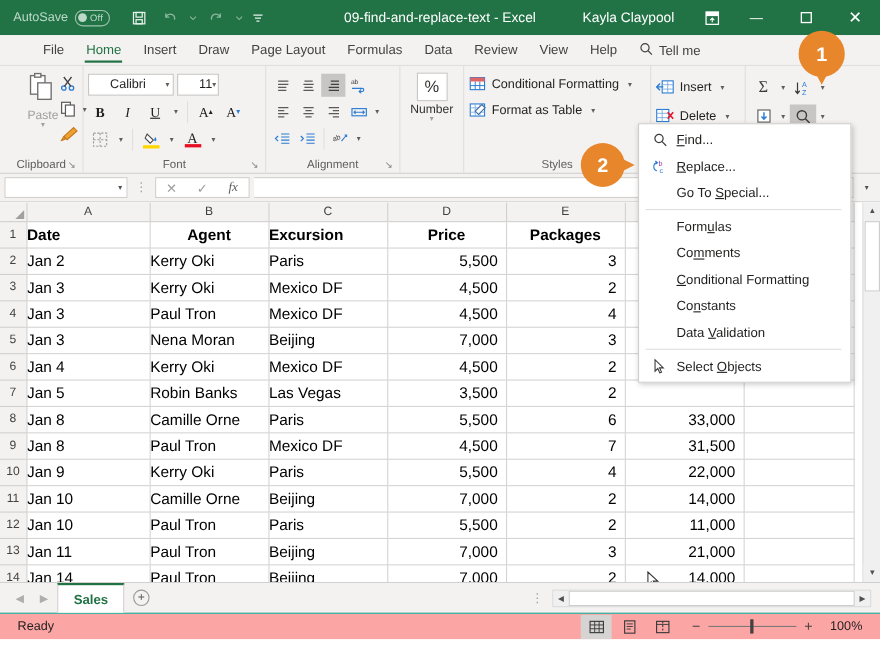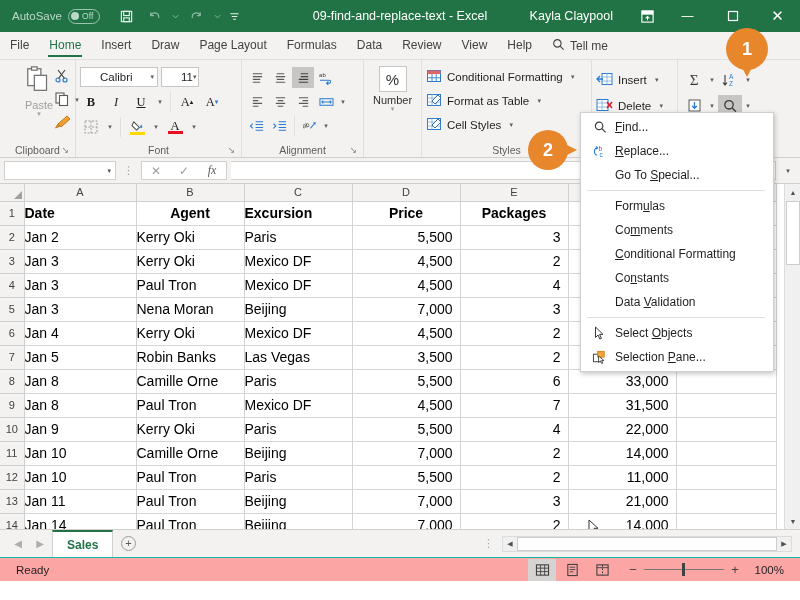--- a/index.html
+++ b/index.html
@@ -43,21 +43,21 @@
   .user-name { font-size: 12.5px; color: #ffffff; margin-right: 16px; }
   .ribbon-display, .win-btn {
     width: 45px; height: 32px; display: flex; align-items: center;
     justify-content: center; color: #ffffff;
   }
   .ribbon-display { width: 36px; }
 
   
   .tabbar {
     height: 28px; background: #f3f2f1; display: flex; align-items: flex-end;
-    position: relative; border-bottom: 1px solid #e1dfdd;
+    position: relative; border-bottom: 1px solid #e1dfdd; padding-left: 29px;
   }
   .tab {
     padding: 0 10px; height: 27px; line-height: 27px; font-size: 12px;
     color: #444240; position: relative;
   }
   .tab.active { color: #217346; font-weight: normal; }
   .tab.active::after {
     content: ''; position: absolute; left: 9px; right: 9px; bottom: 2px;
     height: 2px; background: #217346;
   }
@@ -627,31 +627,20 @@
         </div>
         <div class="style-item">
           <span>
             <svg width="16" height="16" viewBox="0 0 16 16">
                 <rect x="1.5" y="2.5" width="13" height="11" fill="#fff" stroke="#2b7cd3" stroke-width="1"></rect>
                 <path d="M1.5 6 H14.5 M1.5 10 H14.5 M6 2.5 V13.5 M10.3 2.5 V13.5" stroke="#7aa9dd" stroke-width="0.8"></path>
                 <path d="M12 3 L15 6 L9 12 L6 9 Z" fill="#fff" stroke="#3a6ea5" stroke-width="1"></path>
               </svg>
           </span>
           <span>Format as Table</span>
-          <span class="mini-caret">▾</span>
-        </div>
-        <div class="style-item">
-          <span>
-            <svg width="16" height="16" viewBox="0 0 16 16">
-                <rect x="1.5" y="2.5" width="13" height="11" fill="#fff" stroke="#2b7cd3" stroke-width="1"></rect>
-                <path d="M1.5 6 H14.5 M1.5 10 H14.5 M6 2.5 V13.5" stroke="#7aa9dd" stroke-width="0.8"></path>
-                <path d="M12 3 L15 6 L9 12 L6 9 Z" fill="#fff" stroke="#3a6ea5" stroke-width="1"></path>
-              </svg>
-          </span>
-          <span>Cell Styles</span>
           <span class="mini-caret">▾</span>
         </div>
       </div>
     </div>
     <div class="rgroup-title">
       <span>Styles</span>
     </div>
   </div>
 
   <div class="rgroup" style="width:86px">
@@ -965,30 +954,20 @@
   </div>
   <div class="msep"></div>
   <div class="mi">
     <span class="mi-icon">
       <svg width="12" height="15" viewBox="0 0 12 15">
           <path d="M1.5 1 L1.5 11.5 L4 9 L5.8 13 L7.4 12.3 L5.6 8.4 L9 8.4 Z" fill="#fff" stroke="#3a3a3a" stroke-width="1"></path>
         </svg>
     </span>
     <span class="mi-label">Select <u>O</u>bjects</span>
   </div>
-  <div class="mi">
-    <span class="mi-icon">
-      <svg width="16" height="15" viewBox="0 0 17 15">
-          <rect x="1.5" y="4" width="8" height="8" fill="#fff" stroke="#3a3a3a" stroke-width="1"></rect>
-          <rect x="6" y="1" width="7" height="6" fill="#f2a33c" stroke="#d4821a" stroke-width="1"></rect>
-          <path d="M7 6 L7 13 L9 11 L10.3 14 L11.6 13.4 L10.3 10.7 L12.8 10.7 Z" fill="#fff" stroke="#3a3a3a" stroke-width="0.9"></path>
-        </svg>
-    </span>
-    <span class="mi-label">Selection <u>P</u>ane...</span>
-  </div>
 </div>
 
 <div class="pin pin-down">
   <span class="pin-num">1</span>
 </div>
 <div class="pin pin-right">
   <span class="pin-num">2</span>
 </div>
 
 <div class="sheetbar">

